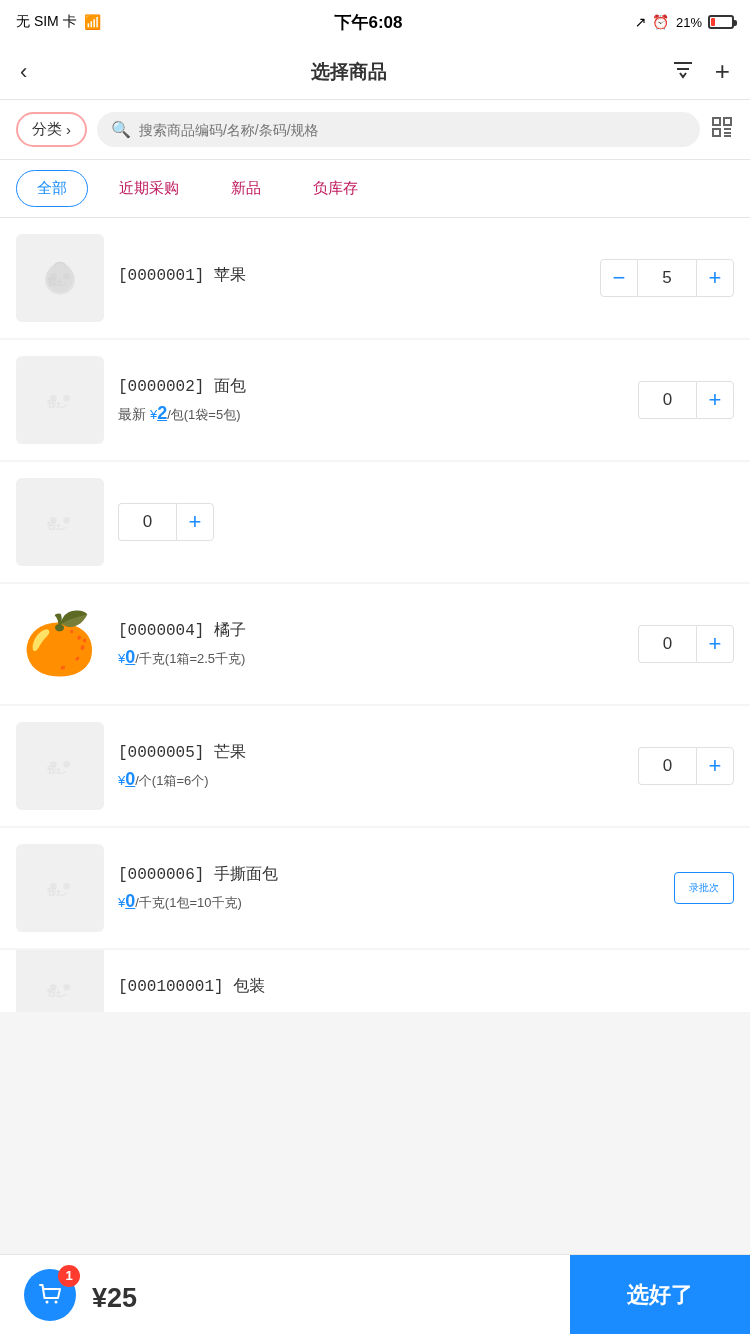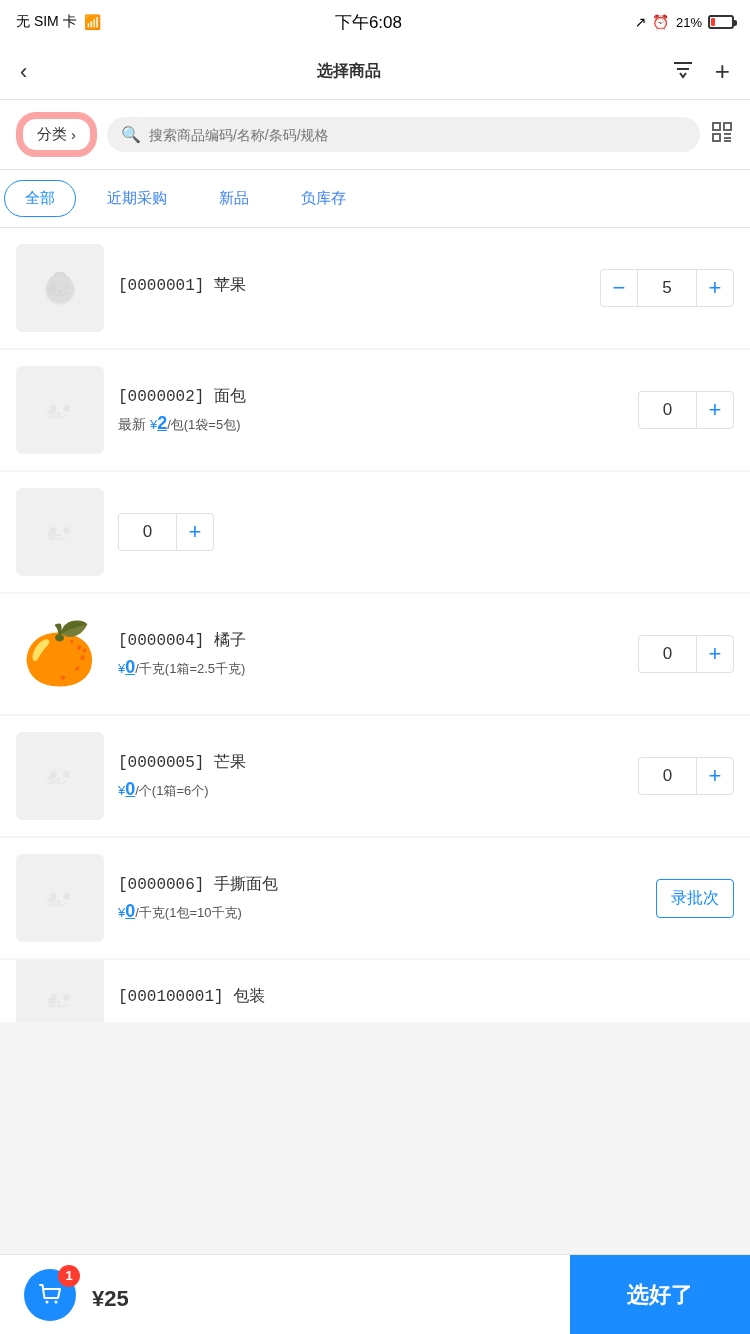--- a/index.html
+++ b/index.html
@@ -18,21 +18,21 @@
       background: #fff;
       height: 44px;
       display: flex;
       align-items: center;
       justify-content: space-between;
       padding: 0 16px;
       font-size: 15px;
       font-weight: 500;
     }
     .status-left { display: flex; align-items: center; gap: 8px; font-size: 14px; }
-    .status-center { font-size: 17px; font-weight: 400; }
+    .status-center { font-size: 17px; font-weight: 700; }
     .status-right { display: flex; align-items: center; gap: 6px; font-size: 13px; }
     .battery-icon {
       display: inline-block;
       width: 26px; height: 14px;
       border: 2px solid #333;
       border-radius: 3px;
       position: relative;
     }
     .battery-icon::after {
       content: '';
@@ -59,21 +59,21 @@
       justify-content: space-between;
       padding: 0 20px;
       border-bottom: 1px solid #e5e5e5;
     }
     .nav-back {
       font-size: 22px;
       color: #333;
       cursor: pointer;
     }
     .nav-title {
-      font-size: 16px;
+      font-size: 19px;
       font-weight: 600;
       color: #333;
     }
     .nav-actions {
       display: flex;
       align-items: center;
       gap: 20px;
     }
     .nav-filter-icon, .nav-add-icon {
       font-size: 22px;
@@ -84,21 +84,21 @@
     
     .filter-bar {
       background: #fff;
       padding: 12px 16px;
       display: flex;
       align-items: center;
       gap: 10px;
       border-bottom: 1px solid #e5e5e5;
     }
     .category-btn {
-      border: 7px solid #fca5a5;
+      border: 2px solid #fca5a5;
       border-radius: 20px;
       padding: 6px 14px;
       font-size: 15px;
       color: #333;
       background: #fff;
       display: flex;
       align-items: center;
       gap: 4px;
       white-space: nowrap;
       cursor: pointer;
@@ -123,31 +123,31 @@
     .scan-icon {
       font-size: 20px;
       color: #666;
       cursor: pointer;
     }
 
     
     .tab-bar {
       background: #fff;
       display: flex;
-      padding: 10px 4px;
+      padding: 10px 16px;
       gap: 10px;
       border-bottom: 1px solid #e5e5e5;
     }
     .tab-item {
       padding: 8px 20px;
       border-radius: 20px;
       font-size: 15px;
       cursor: pointer;
       border: 1px solid transparent;
-      color: #3b82f6;
+      color: #be185d;
       background: #fff;
     }
     .tab-item.active {
       border-color: #1a8cff;
       color: #1a8cff;
       background: #fff;
     }
 
     
     .product-list {
@@ -239,21 +239,21 @@
       color: #333;
       background: #fff;
       outline: none;
     }
     .batch-btn {
       border: 1px solid #1a8cff;
       background: #fff;
       color: #1a8cff;
       border-radius: 4px;
       padding: 8px 14px;
-      font-size: 16px;
+      font-size: 10px;
       cursor: pointer;
     }
 
     
     .bottom-bar {
       position: fixed;
       bottom: 0;
       left: 0;
       width: 750px;
       height: 80px;
@@ -289,21 +289,21 @@
       background: #ff3b30;
       border-radius: 50%;
       color: #fff;
       font-size: 13px;
       font-weight: 700;
       display: flex;
       align-items: center;
       justify-content: center;
     }
     .cart-total {
-      font-size: 22px;
+      font-size: 27px;
       font-weight: 700;
       color: #333;
       margin-top: 8px;
     }
     .confirm-btn {
       width: 180px;
       height: 80px;
       background: #1a8cff;
       color: #fff;
       font-size: 22px;

